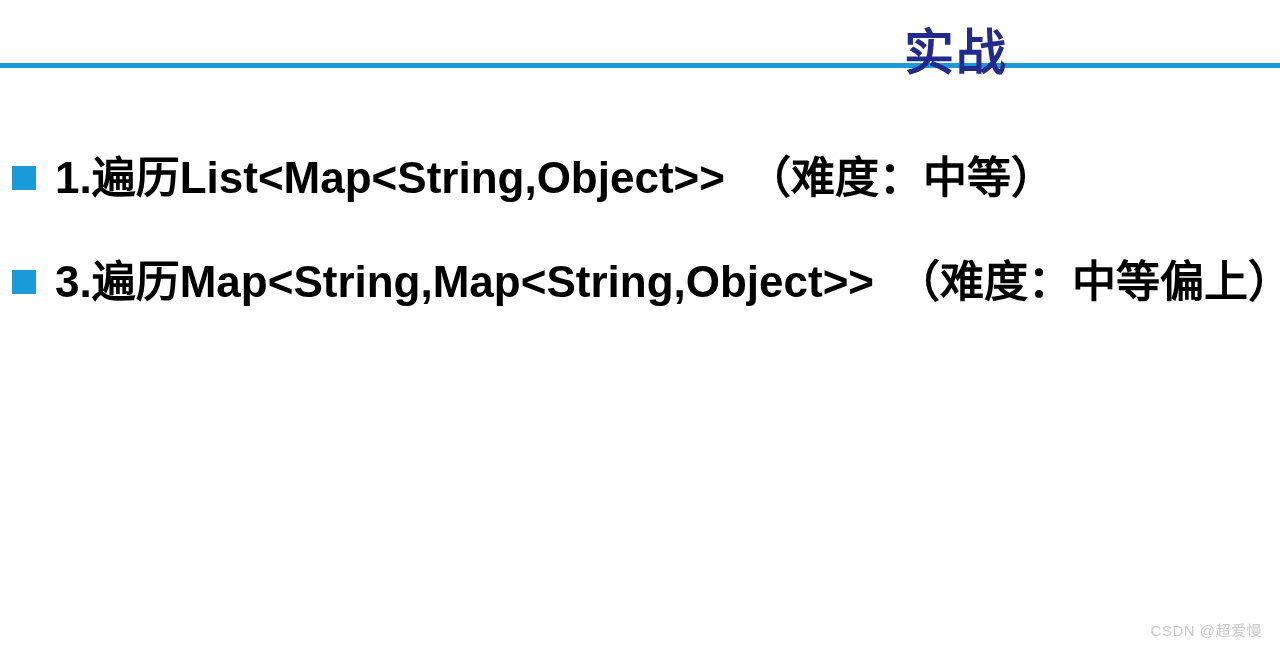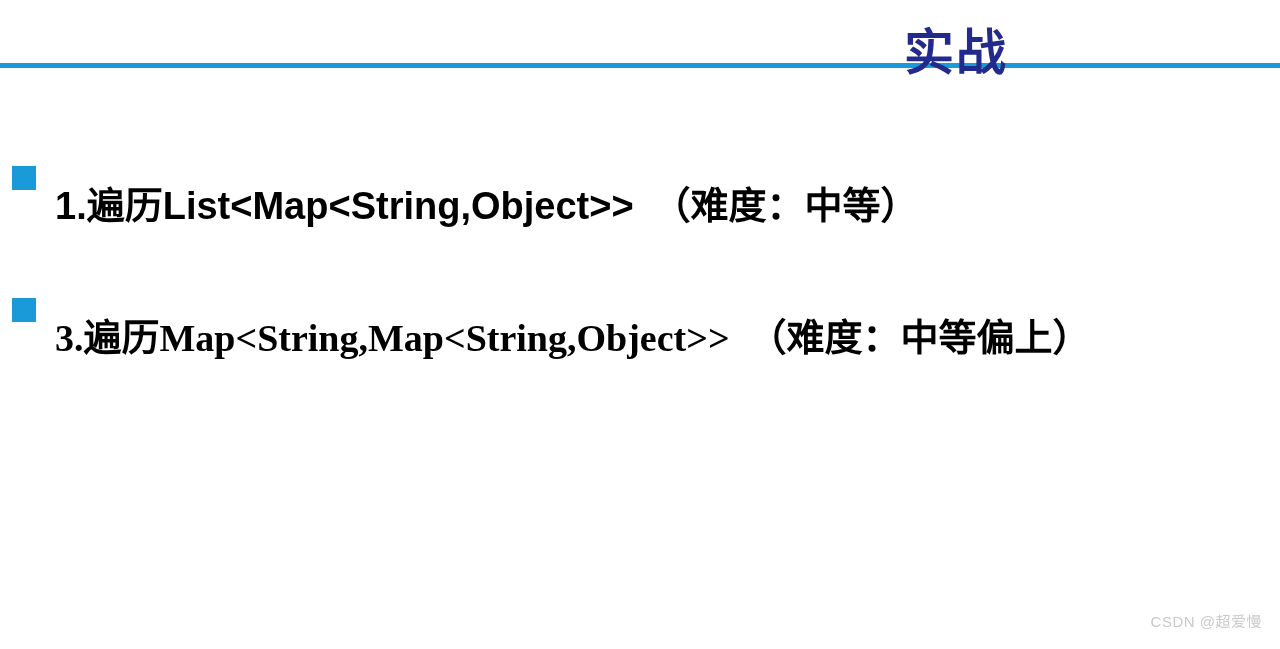--- a/index.html
+++ b/index.html
@@ -74,39 +74,38 @@
     flex: 0 0 auto;
     width: 24px;
     height: 24px;
     background: #1a9ad8;
     margin-top: 16px;
     margin-right: 19px;
   }
 
   .bullet-text {
     flex: 1 1 auto;
-    font-size: 38px;
+    font-size: 44px;
     line-height: 56px;
     font-weight: bold;
     color: #000000;
     white-space: pre-wrap;
     word-break: break-word;
     letter-spacing: 0px;
-    margin-top: 28px;
   }
 
   .bullet-row.row-1 { margin-bottom: 48px; }
   .bullet-row.row-2 { margin-bottom: 48px; }
-  .bullet-row.row-3 { margin-bottom: 0; font-family: Liberation Serif, serif; }
+  .bullet-row.row-3 { margin-bottom: 0; }
 
   
   .watermark {
     position: absolute;
     right: 18px;
-    bottom: 17px;
+    bottom: 8px;
     font-size: 15px;
     line-height: 20px;
     color: #c9c9c9;
     letter-spacing: 0.5px;
     white-space: nowrap;
     user-select: none;
   }
 </style>
 </head>
 <body>

